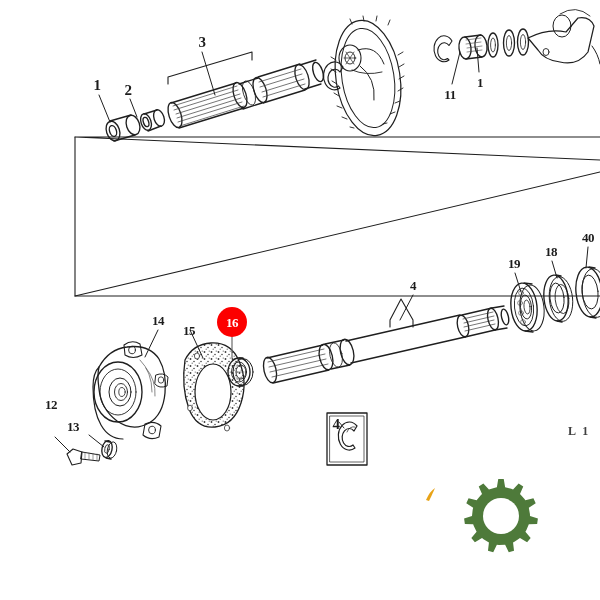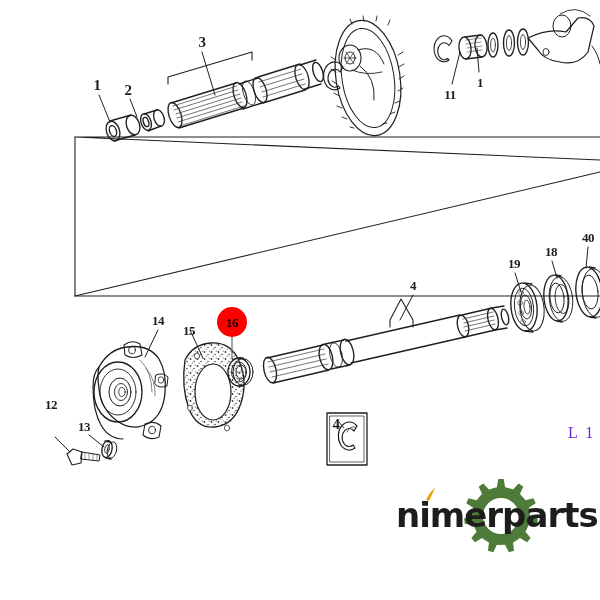--- a/index.html
+++ b/index.html
@@ -51,23 +51,23 @@
     font-weight: 700;
     font-size: 13px;
     color: #2a1fb0;
     line-height: 1;
     letter-spacing: -0.5px;
   }
   
   #page-code {
     position: absolute;
     font-family: "Liberation Serif", serif;
-    font-weight: 400;
-    font-size: 16px;
-    color: #6d28d9;
+    font-weight: 700;
+    font-size: 12px;
+    color: #404040;
     letter-spacing: 2px;
     white-space: nowrap;
   }
   
   #watermark {
     position: absolute;
     left: 396px;
     top: 478px;
     width: 200px;
     height: 80px;
@@ -364,39 +364,38 @@
   </svg>
 
   <div id="callout-layer">
       <div class="callout" style="left: 97px; top: 85px;">1</div>
       <div class="callout" style="left: 128px; top: 90px;">2</div>
       <div class="callout" style="left: 202px; top: 42px;">3</div>
       <div class="callout" style="left: 336px; top: 424px;">4</div>
       <div class="callout small" style="left: 480px; top: 82px;">1</div>
       <div class="callout small" style="left: 450px; top: 94px;">11</div>
       <div class="callout small" style="left: 51px; top: 404px;">12</div>
-      <div class="callout small" style="left: 84px; top: 426px;">13</div>
+      <div class="callout small" style="left: 73px; top: 426px;">13</div>
       <div class="callout small" style="left: 158px; top: 320px;">14</div>
       <div class="callout small" style="left: 189px; top: 320px; margin-top: 10px;">15</div>
       <div class="callout small" style="left: 413px; top: 285px;">4</div>
       <div class="callout small" style="left: 514px; top: 263px;">19</div>
       <div class="callout small" style="left: 551px; top: 251px;">18</div>
       <div class="callout small" style="left: 588px; top: 237px;">40</div>
     </div>
 
   <div id="highlight-marker" style="left: 232px; top: 322px; width: 30px; height: 30px; background: rgb(252, 0, 0);">
-    <span class="num" style="color: #000000;">16</span>
+    <span class="num" style="color: #ffffff;">16</span>
   </div>
 
   <div id="page-code" style="left: 568px; top: 424px;">L 1</div>
 
   <div id="watermark">
     <svg viewBox="0 0 200 80" width="200" height="80">
       <g id="wm-gear">
           <path d="M134.00,38.00 L141.91,40.53 L141.13,45.97 L132.83,46.17 L130.41,51.97 L129.40,53.68 L134.68,60.09 L131.09,64.24 L123.99,59.92 L118.83,63.49 L117.05,64.38 L118.03,72.63 L112.76,74.18 L109.13,66.70 L102.85,66.92 L100.87,66.70 L97.24,74.18 L91.97,72.63 L92.95,64.38 L87.55,61.17 L86.01,59.92 L78.91,64.24 L75.32,60.09 L80.60,53.68 L77.80,48.06 L77.17,46.17 L68.87,45.97 L68.09,40.53 L76.00,38.00 L76.68,31.75 L77.17,29.83 L70.30,25.17 L72.58,20.18 L80.60,22.32 L84.55,17.44 L86.01,16.08 L82.74,8.44 L87.36,5.48 L92.95,11.62 L98.92,9.65 L100.87,9.30 L102.26,1.10 L107.74,1.10 L109.13,9.30 L115.21,10.86 L117.05,11.62 L122.64,5.48 L127.26,8.44 L123.99,16.08 L128.27,20.69 L129.40,22.32 L137.42,20.18 L139.70,25.17 L132.83,29.83 L133.93,36.01 Z" fill="#4e7a3a"></path>
           <circle cx="105" cy="38" r="18" fill="#ffffff"></circle>
           <path d="M30,22 q4,-9 9,-12 q-3,7 -6,13 z" fill="#e8a317"></path>
         </g>
     </svg>
-    <div class="wm-text">nimerparts</div>
   </div>
 
 </div>
 
 </body></html>

